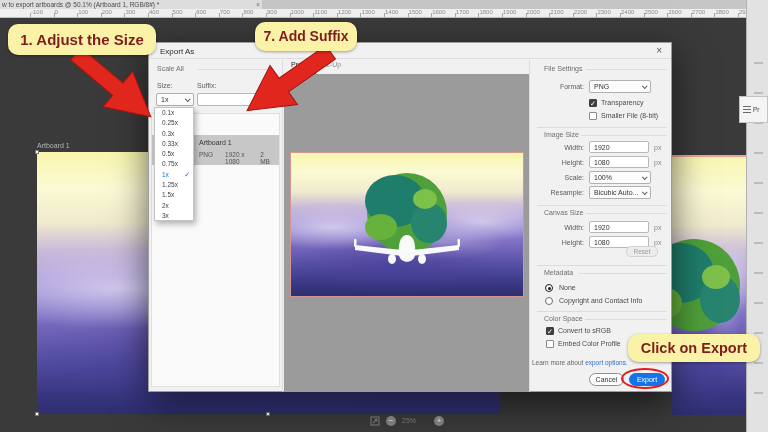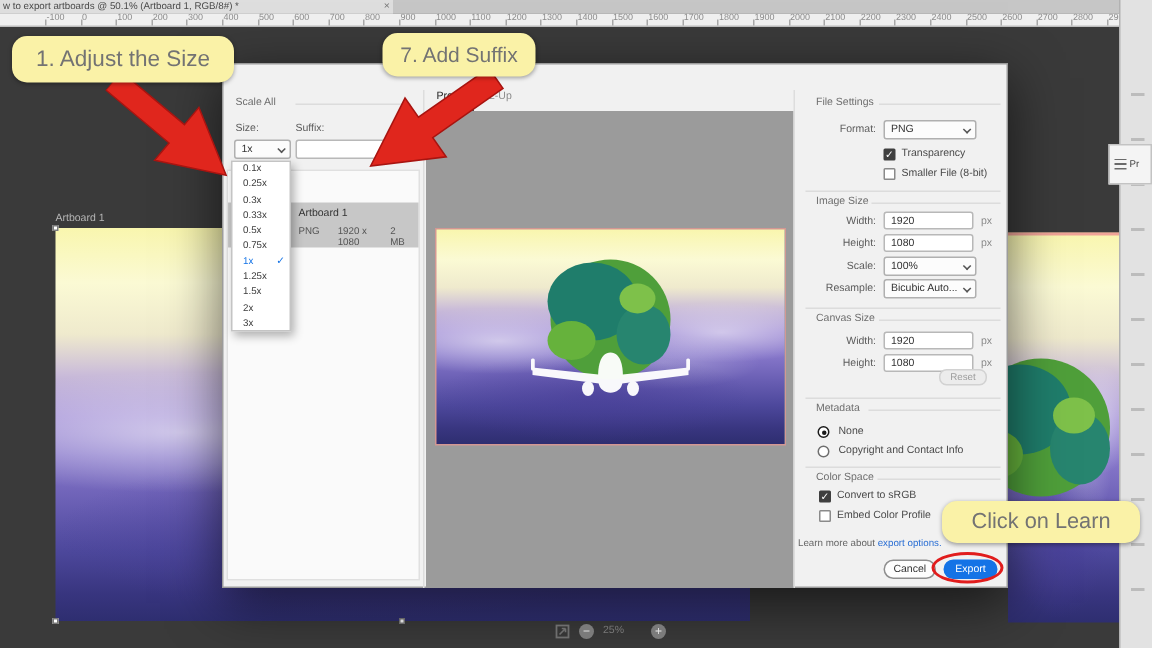--- a/index.html
+++ b/index.html
@@ -103,21 +103,21 @@
   
   .pill { position:absolute; height:13px; border-radius:7px; font-size:7px; text-align:center; line-height:12px; }
   #btn-cancel { left:440px; top:330px; width:35px; background:#fdfdfd; border:1px solid #8f8f8f; color:#333; }
   #btn-export { left:480px; top:330px; width:36px; background:#1473e6; border:1px solid #1473e6; color:#fff; }
   #btn-reset  { left:477px; top:203px; width:32px; height:11px; border-radius:5px; font-size:6.5px; line-height:10px;
                 text-align:center; position:absolute; background:#ececec; border:1px solid #d2d2d2; color:#9d9d9d; }
   #learn-more { position:absolute; left:383px; top:316px; font-size:6.5px; color:#666; }
   #learn-more a { color:#2b6fd4; text-decoration:none; }
 
   
-  .note { position:absolute; background:#faf2a7; border-radius:10px; color:#737373; font-weight:normal;
+  .note { position:absolute; background:#faf2a7; border-radius:10px; color:#7f1d1d; font-weight:bold;
           font-size:15px; text-align:center; z-index:12; box-shadow:0 1px 3px rgba(0,0,0,.35); }
   #note1 { left:8px;  top:24px; width:148px; height:31px; line-height:31px; }
   #note2 { left:255px; top:22px; width:102px; height:29px; line-height:29px; font-size:14px; }
   #note3 { left:628px; top:334px; width:132px; height:28px; line-height:28px; font-size:14.5px; }
   .red-arrow { position:absolute; z-index:11; }
   #export-ring { position:absolute; left:621px; top:368px; width:48px; height:21px; border:2.5px solid #e11d1d;
                  border-radius:50%; z-index:13; }
 </style>
 </head>
 <body>
@@ -222,20 +222,24 @@
     <div class="dock-dash" style="top: 332px;"></div>
     <div class="dock-dash" style="top: 362px;"></div>
     <div class="dock-dash" style="top: 392px;"></div>
   </div>
 <div class="abs" id="props-tab">
   <span class="lines"></span>
   <span class="txt">Pr</span>
 </div>
 
 <div class="abs" id="dialog">
+  <div class="titlebar">
+    <span class="title">Export As</span>
+    <span class="close-x">×</span>
+  </div>
 
   <span class="sec-label" style="left:8px;top:22px;">Scale All</span>
   <div class="sec-rule" style="left:48px;top:26px;width:77px;"></div>
   <span class="fld-label" style="left:8px;top:39px;">Size:</span>
   <span class="fld-label" style="left:48px;top:39px;">Suffix:</span>
   <span class="sec-label" style="left:119px;top:37px;font-size:9px;color:#555;">+</span>
   <div class="select" style="left:7px;top:50px;width:38px;height:13px;">
     <span>1x</span>
     <span class="chev"></span>
   </div>
@@ -366,21 +370,21 @@
   <div id="learn-more">
     <span>Learn more about </span><a href="#">export options.</a>
   </div>
 
   <div class="pill" id="btn-cancel">Cancel</div>
   <div class="pill" id="btn-export">Export</div>
 </div>
 
 <div class="note" id="note1">1. Adjust the Size</div>
 <div class="note" id="note2">7. Add Suffix</div>
-<div class="note" id="note3">Click on Learn</div>
+<div class="note" id="note3">Click on Export</div>
 
 <svg class="red-arrow" style="left:64px;top:61px;transform:rotate(40deg);" width="100" height="50" viewBox="0 0 100 50">
   <polygon points="0,17 55,17 55,2 98,25 55,48 55,33 0,33" fill="#e0261d" stroke="#a81410" stroke-width="1"></polygon>
 </svg>
 <svg class="red-arrow" style="left:233px;top:56px;transform:rotate(145deg);" width="110" height="52" viewBox="0 0 100 50">
   <polygon points="0,17 55,17 55,2 98,25 55,48 55,33 0,33" fill="#e0261d" stroke="#a81410" stroke-width="1"></polygon>
 </svg>
 <div id="export-ring"></div>
 
 </body></html>

